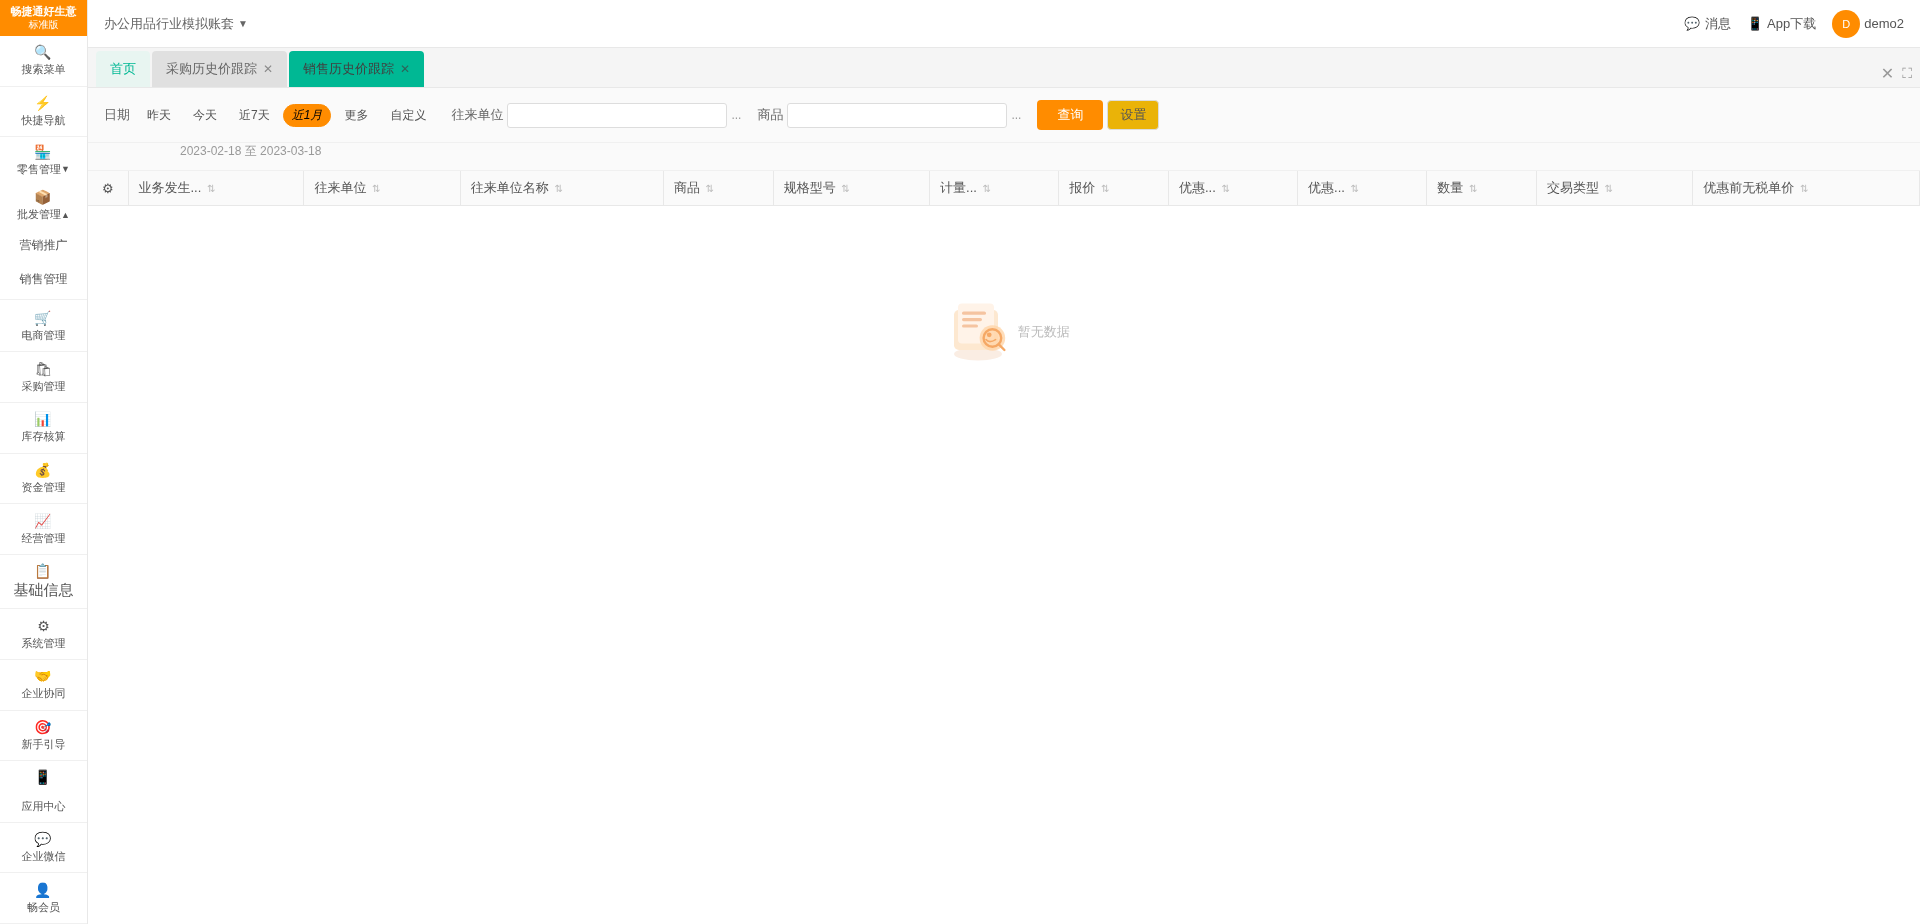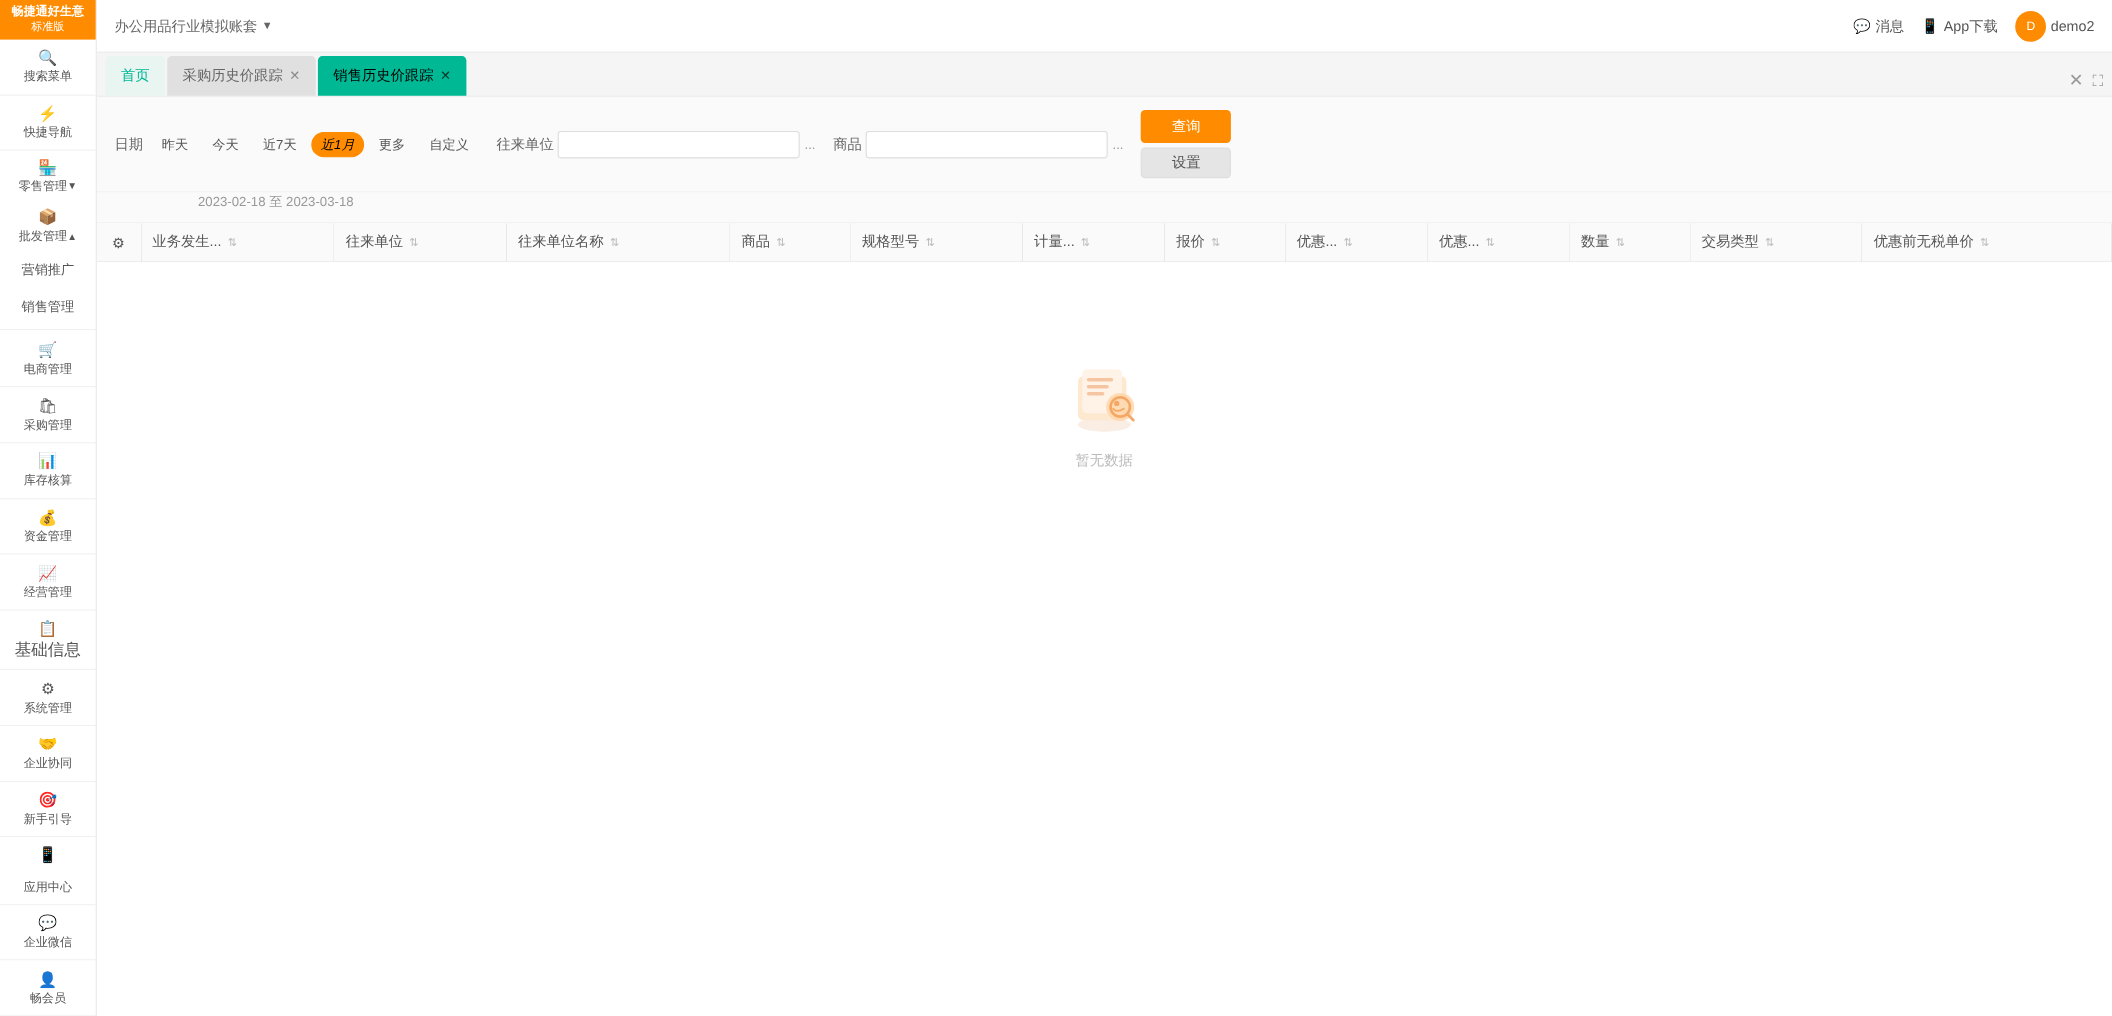--- a/index.html
+++ b/index.html
@@ -143,21 +143,21 @@
       border-radius: 4px 4px 0 0;
       cursor: pointer;
       font-size: 13px;
       gap: 6px;
       background: #e0e0e0;
       color: #666;
       margin-right: 2px;
     }
     .tab.active {
       background: #00b894;
-      color: #000000;
+      color: #404040;
       margin-top: 39px;
     }
     .tab-home {
       background: #e8f5f1;
       color: #00b894;
     }
     .tab-close {
       font-size: 12px;
       cursor: pointer;
       opacity: 0.7;
@@ -287,25 +287,25 @@
     .search-btn {
       background: #ff8c00;
       color: #fff;
       border: none;
       border-radius: 4px;
       padding: 6px 20px;
       cursor: pointer;
       font-size: 13px;
     }
     .settings-btn {
-      background: #e5e5e5;
+      background: #eab308;
       color: #555;
       border: 1px solid #ddd;
       border-radius: 4px;
-      padding: 4px 27px;
+      padding: 4px 12px;
       cursor: pointer;
       font-size: 13px;
     }
 
     
     .table-container {
       overflow: auto;
       flex: 1;
     }
     .data-table {
@@ -340,21 +340,21 @@
     .data-table td {
       border-bottom: 1px solid #f0f0f0;
       border-right: 1px solid #f0f0f0;
       padding: 8px 10px;
       color: #555;
     }
 
     
     .empty-state {
       display: flex;
-      flex-direction: column;
+      flex-direction: row;
       align-items: center;
       justify-content: center;
       padding: 80px 0;
       color: #bbb;
       font-size: 13px;
     }
     .empty-icon {
       width: 80px;
       height: 80px;
       margin-bottom: 12px;
@@ -526,21 +526,21 @@
         <input class="filter-input" type="text" style="width: 220px;">
         <span class="filter-ellipsis">...</span>
       </div>
 
       <div class="filter-input-group">
         <span class="filter-label">商品</span>
         <input class="filter-input" type="text" style="width: 220px;">
         <span class="filter-ellipsis">...</span>
       </div>
 
-      <div style="display:flex;flex-direction:column;gap:4px;">
+      <div style="display:flex;flex-direction:row;gap:4px;">
         <button class="search-btn">查询</button>
         <button class="settings-btn">设置</button>
       </div>
     </div>
 
     <div class="filter-row2">
       <span style="width: 30px;"></span>
       <span class="filter-date-range" style="margin-left: 30px;">2023-02-18 至 2023-03-18</span>
     </div>
 

